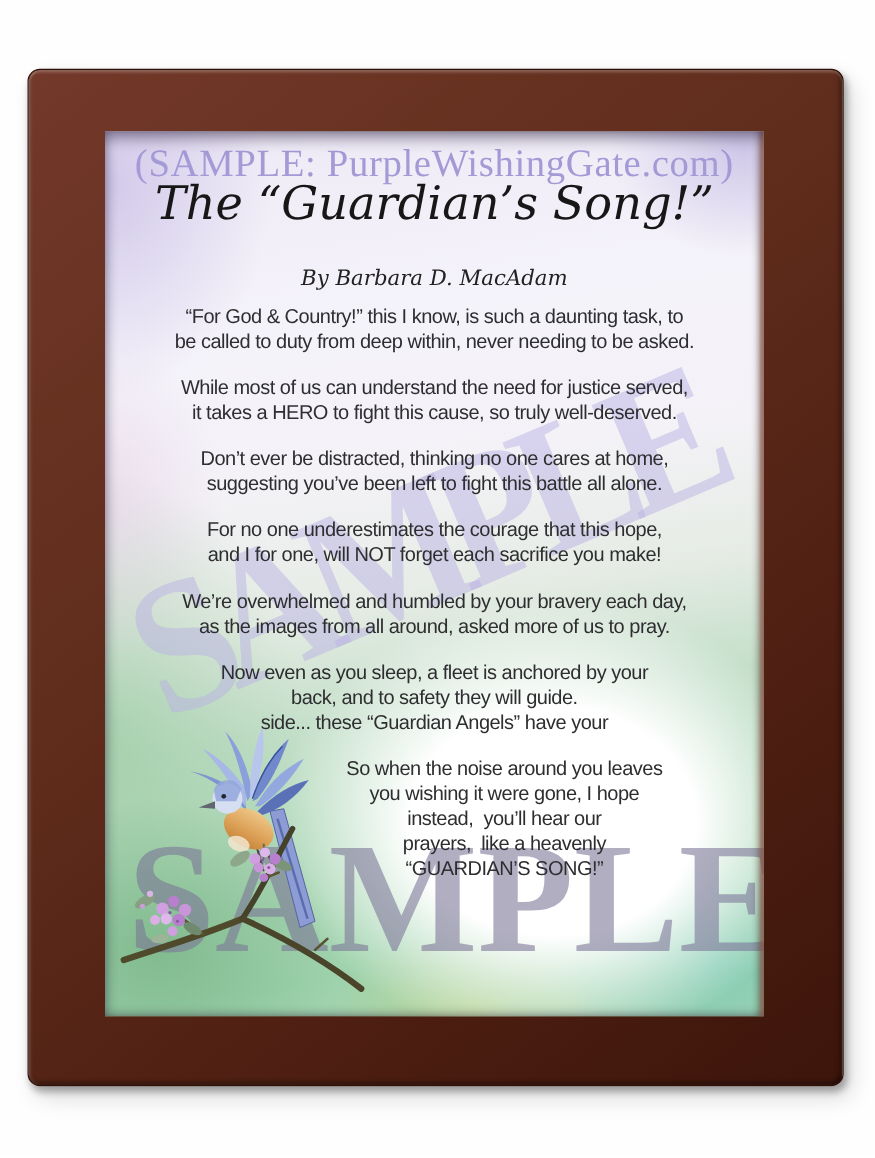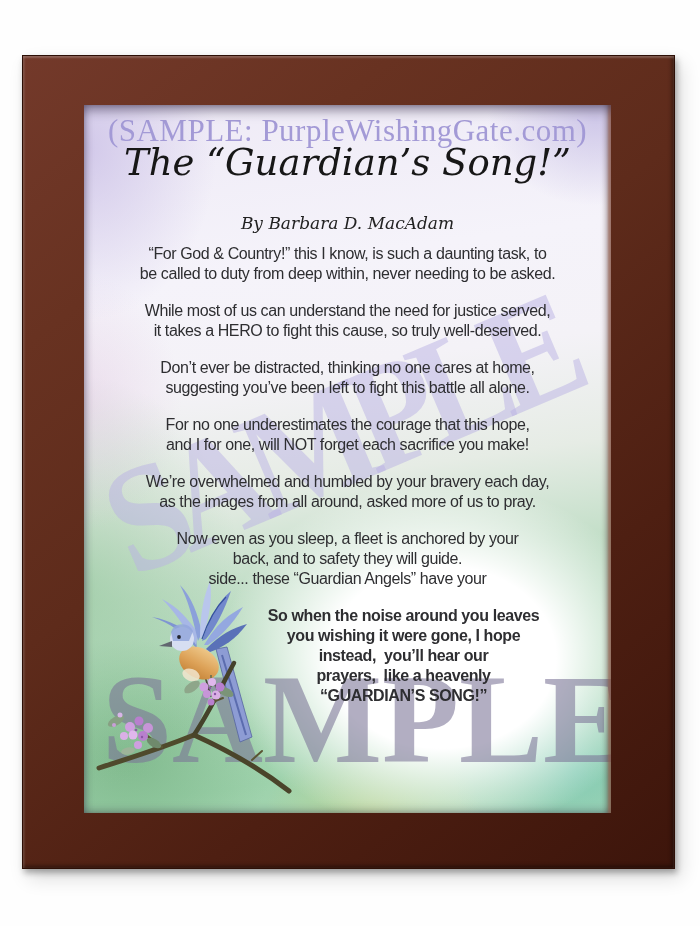--- a/index.html
+++ b/index.html
@@ -1,20 +1,20 @@
 <!DOCTYPE html>
 <html><head>
 <meta charset="utf-8">
 <style>
   html,body{margin:0;padding:0;background:#ffffff;}
   .canvas{position:relative;width:700px;height:926px;background:#fefefe;overflow:hidden;
           font-family:"Liberation Sans",sans-serif;}
 
   
-  .frame{position:absolute;left:22px;top:55px;width:651px;height:812px;border-radius:0;
+  .frame{position:absolute;left:22px;top:55px;width:651px;height:812px;border-radius:10px;
     background:linear-gradient(142deg,#73392a 0%,#683221 22%,#5e2b1b 45%,#4e1f12 72%,#3d150b 100%);
     box-shadow:2px 4px 6px rgba(0,0,0,.30),6px 9px 18px rgba(0,0,0,.14),
       inset 0 2px 2px rgba(255,255,255,.22),inset 2px 0 2px rgba(255,255,255,.10),
       inset -2px -2px 4px rgba(0,0,0,.45);
     border:1px solid #2d0f06;}
 
   
   .art{position:absolute;left:61px;top:49px;width:527px;height:708px;overflow:hidden;
     background:
       radial-gradient(150px 120px at 97% 2%, rgba(196,188,228,.75), rgba(196,188,228,0) 72%),
@@ -45,21 +45,21 @@
     line-height:1;color:rgba(122,116,150,.58);white-space:nowrap;}
 
   
   .title{position:absolute;z-index:4;top:36px;left:0;right:0;text-align:center;
     font-family:"DejaVu Serif",serif;font-style:italic;font-size:37px;color:#171717;}
   .byline{position:absolute;z-index:4;top:108px;left:0;right:0;text-align:center;
     font-family:"DejaVu Serif",serif;font-style:italic;font-size:17px;color:#222;}
   .poem{position:absolute;z-index:4;top:139px;left:0;right:0;text-align:center;
     font-size:16px;line-height:20px;letter-spacing:-0.4px;color:#2e2e31;}
   .stanza{margin:0 0 17px 0;}
-  .stanza:nth-child(7){padding-left:112px;font-weight:bold;}
+  .stanza:nth-child(7){padding-left:112px;}
   .line{white-space:pre-wrap;}
 
   
   .bird{position:absolute;z-index:3;left:8px;top:470px;}
 </style>
 </head>
 <body>
 
 <div class="canvas">
   <div class="frame">

